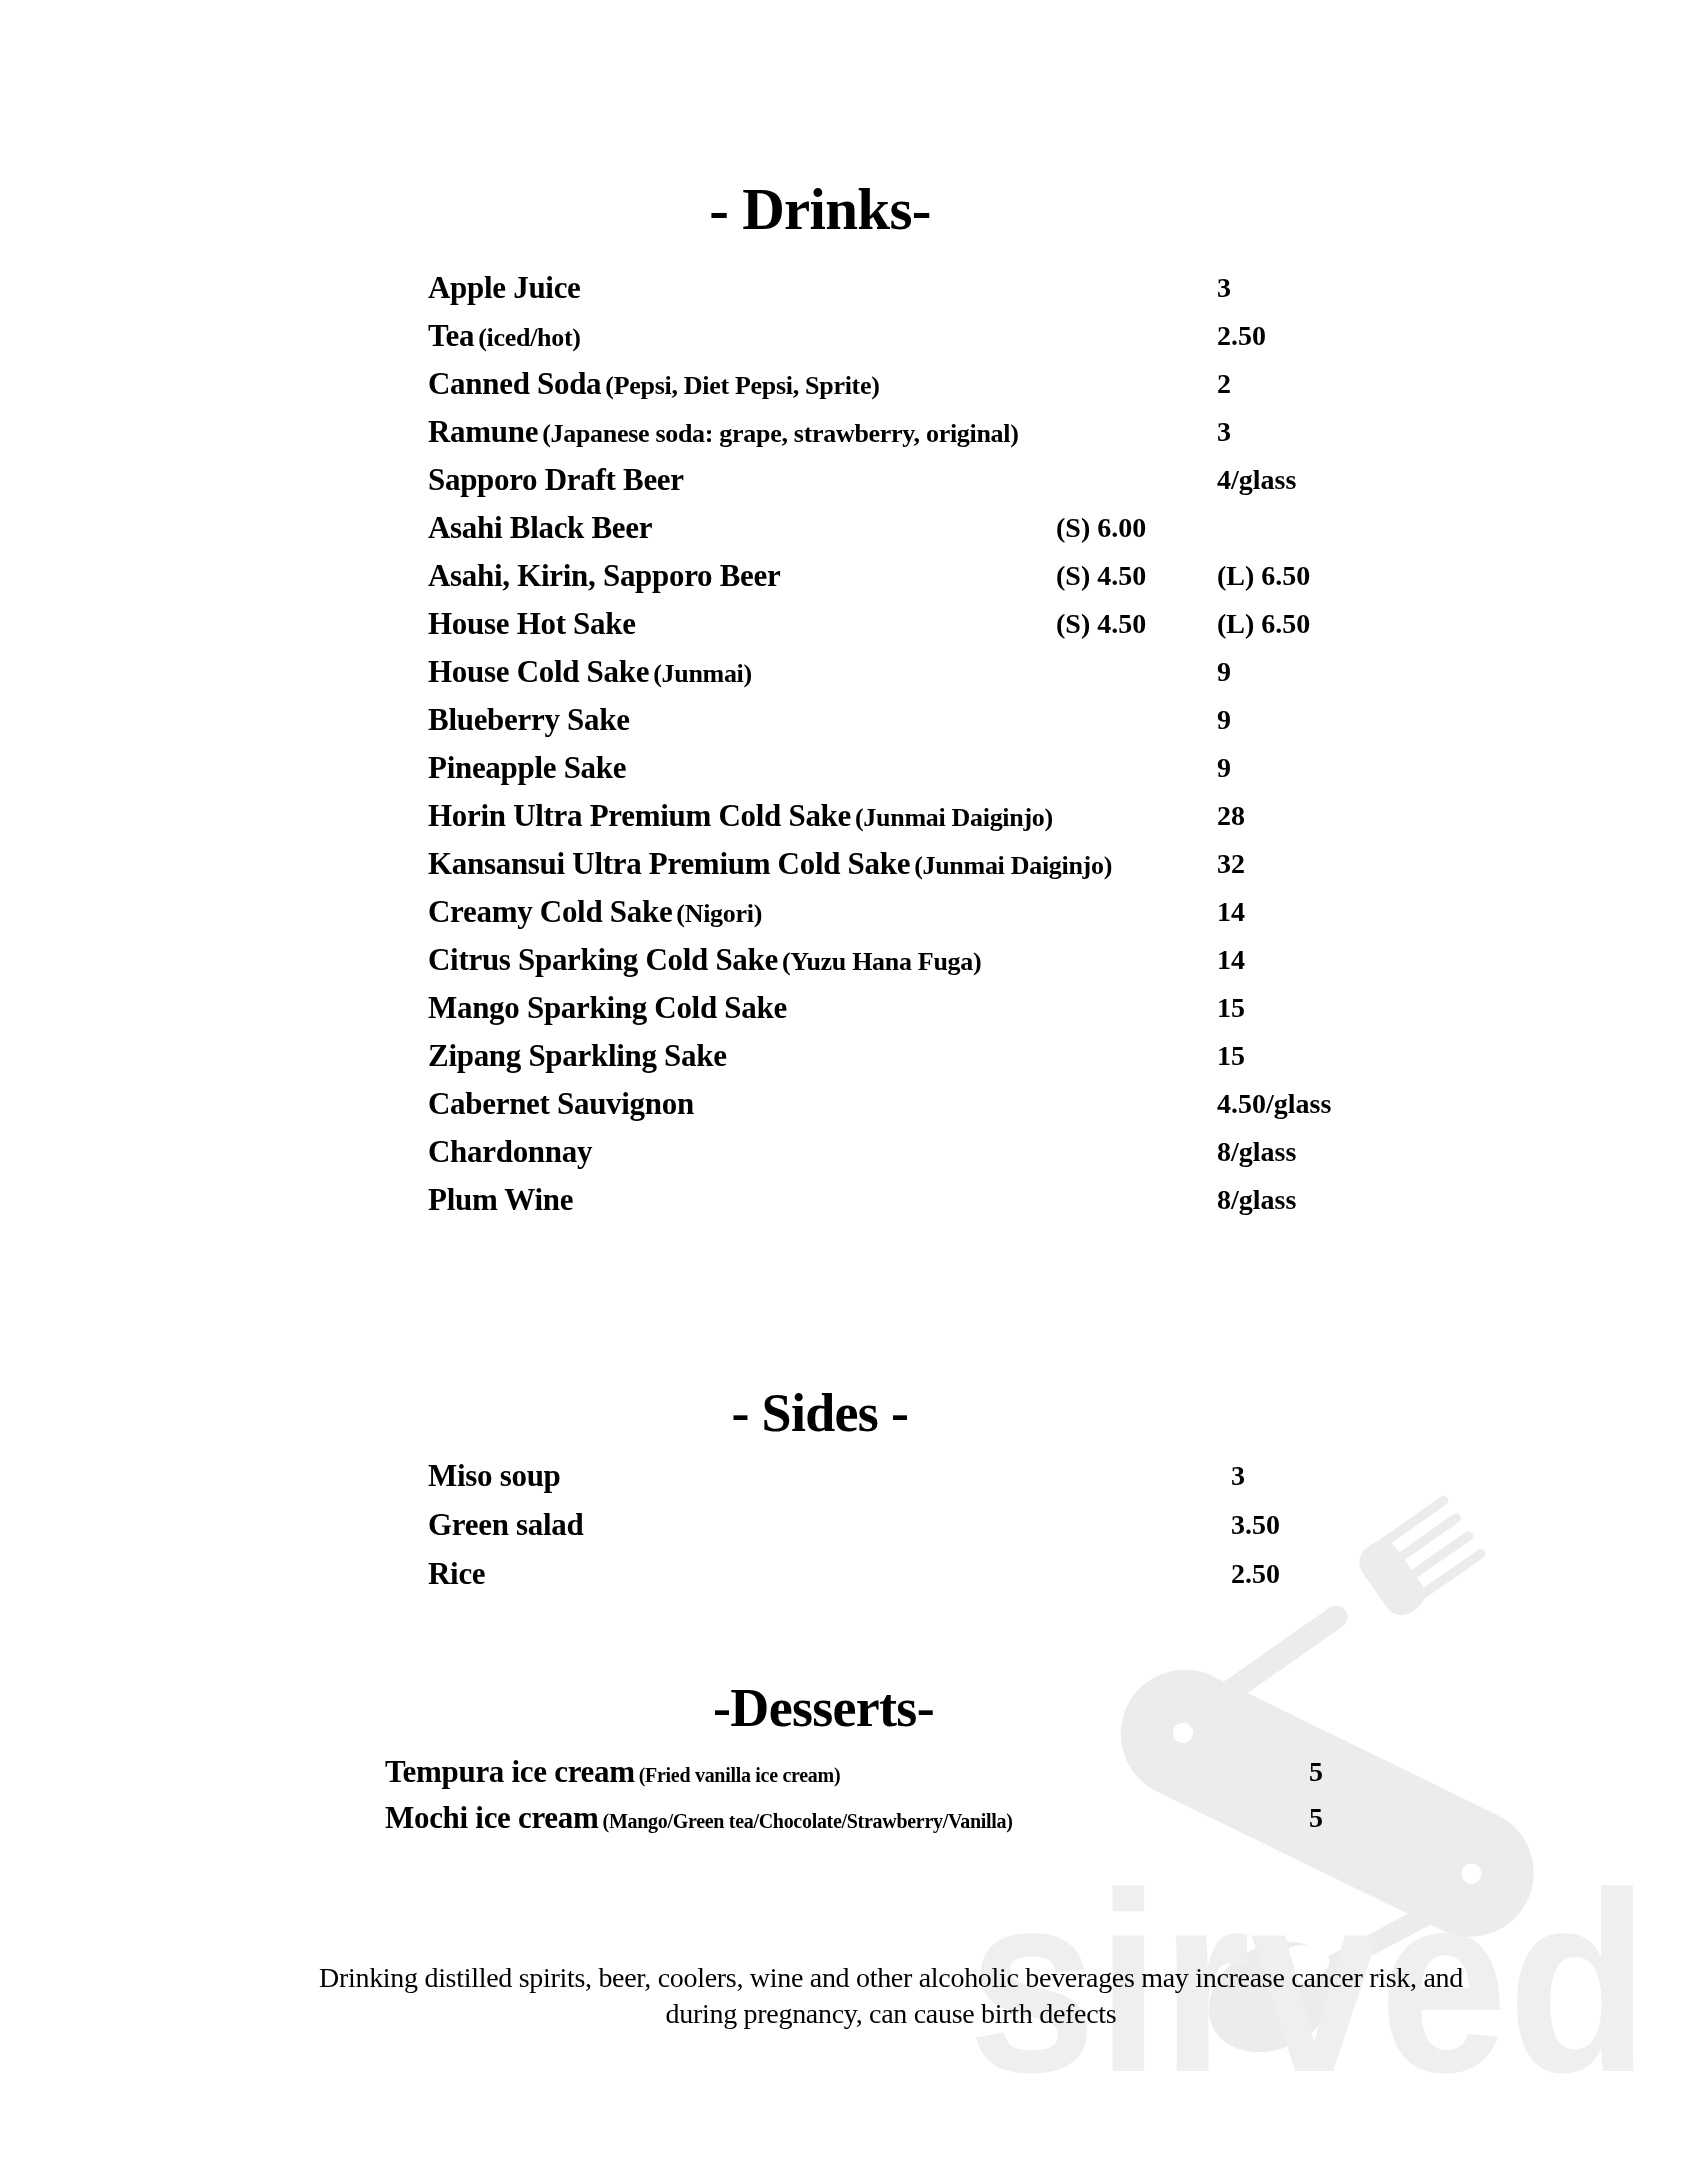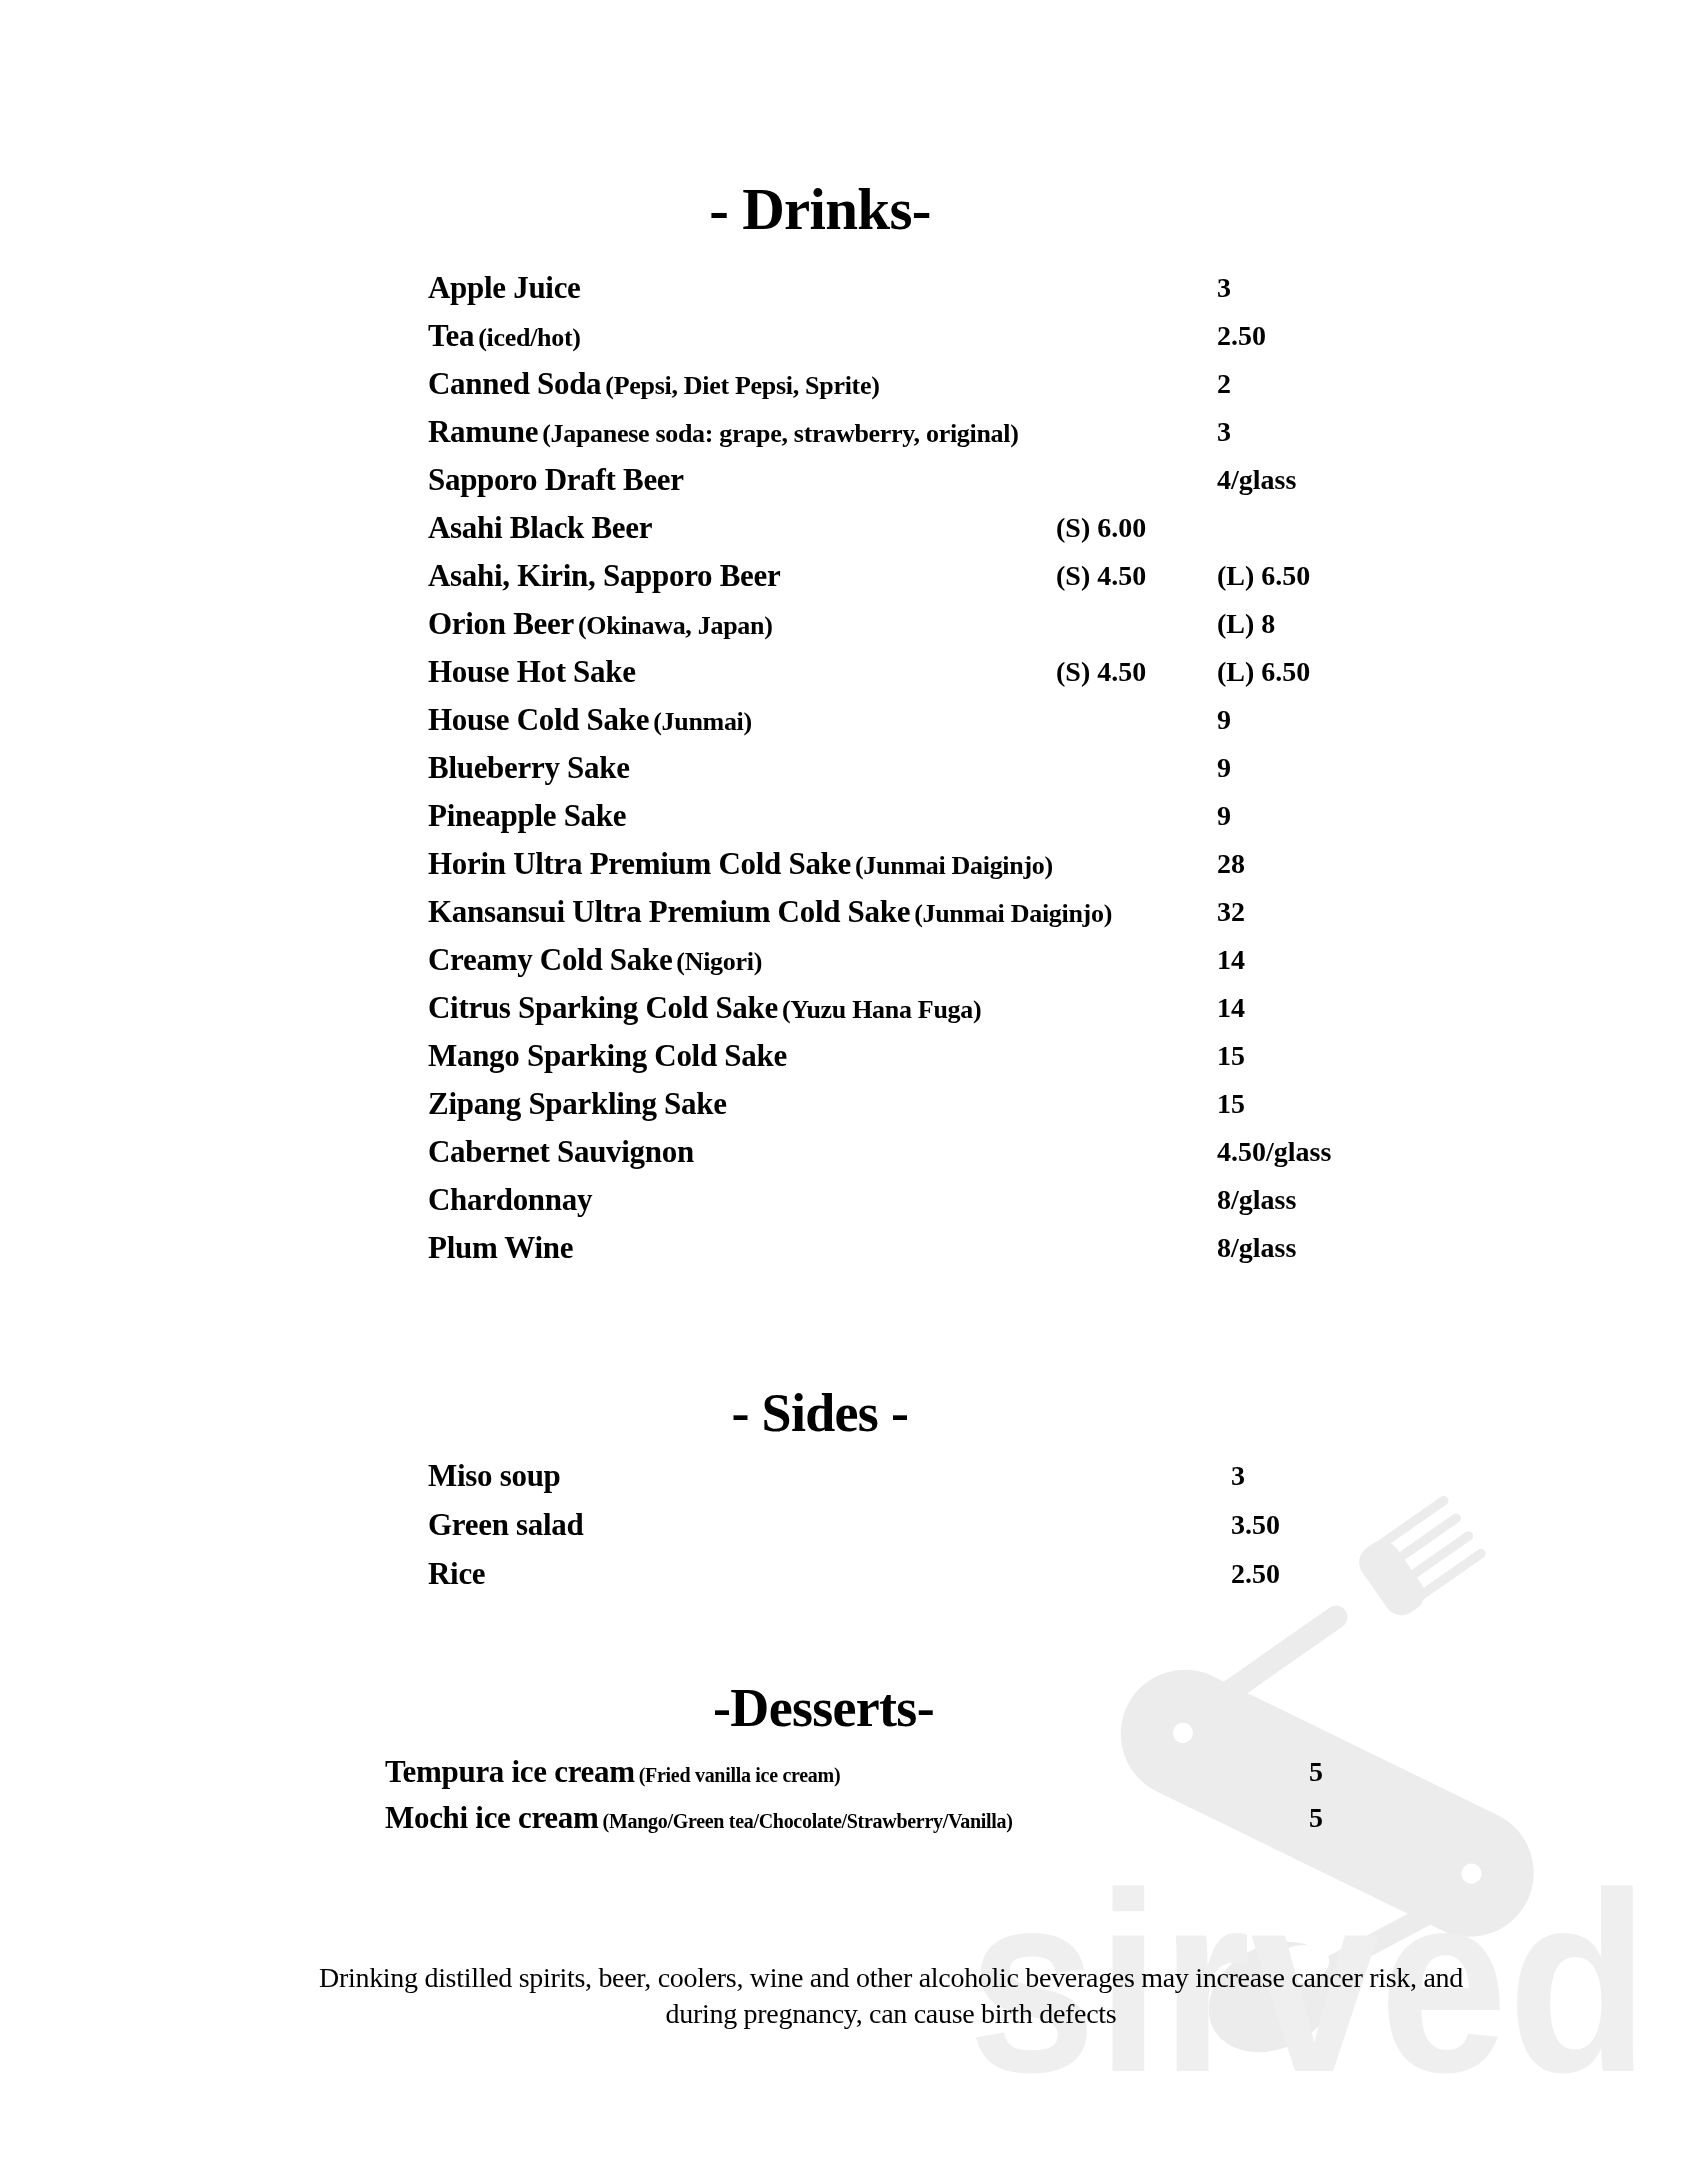--- a/index.html
+++ b/index.html
@@ -131,24 +131,20 @@
     <div class="row">
       <span class="nm"><span>Asahi Black Beer</span></span>
       <span class="p1">(S) 6.00</span>
     </div>
     <div class="row">
       <span class="nm"><span>Asahi, Kirin, Sapporo Beer</span></span>
       <span class="p1">(S) 4.50</span>
       <span class="p2">(L) 6.50</span>
     </div>
     <div class="row">
-      <span class="nm"><span>Orion Beer</span><span class="note">(Okinawa, Japan)</span></span>
-      <span class="p2">(L) 8</span>
-    </div>
-    <div class="row">
       <span class="nm"><span>House Hot Sake</span></span>
       <span class="p1">(S) 4.50</span>
       <span class="p2">(L) 6.50</span>
     </div>
     <div class="row">
       <span class="nm"><span>House Cold Sake</span><span class="note">(Junmai)</span></span>
       <span class="p2">9</span>
     </div>
     <div class="row">
       <span class="nm"><span>Blueberry Sake</span></span>

